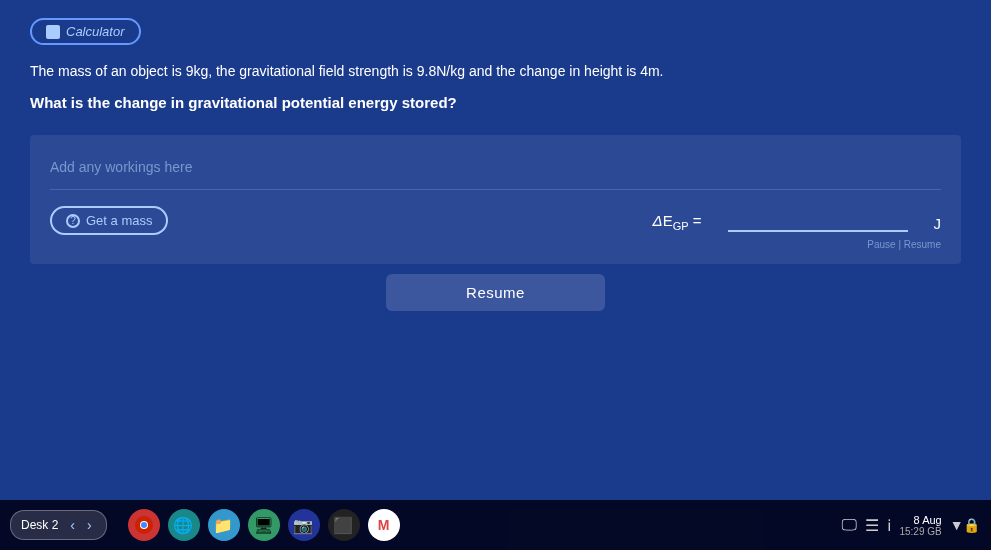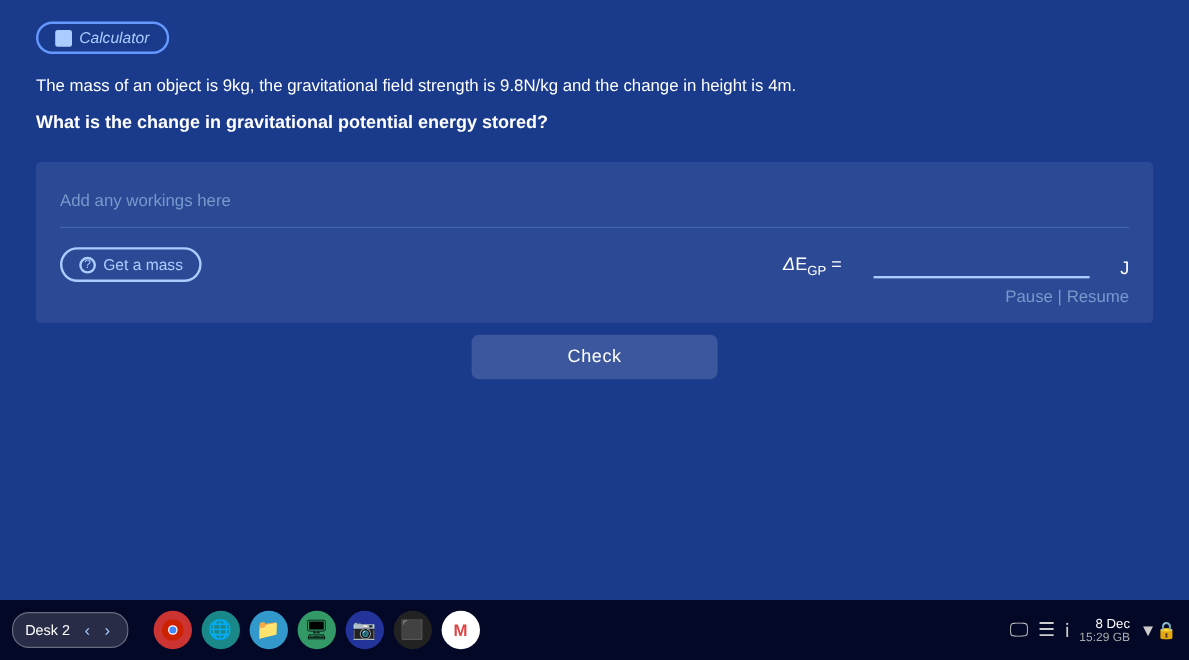--- a/index.html
+++ b/index.html
@@ -147,21 +147,21 @@
       font-size: 15px;
     }
 
     .input-hints-row {
       display: flex;
       justify-content: flex-end;
       margin-top: 4px;
     }
     .input-hint-text {
       color: #7799cc;
-      font-size: 14px;
+      font-size: 10px;
     }
 
     
     .check-row {
       display: flex;
       justify-content: center;
       margin-top: 10px;
     }
     .check-btn {
       background: rgba(255,255,255,0.15);
@@ -302,21 +302,21 @@
       </div>
     </div>
     <div class="input-hints-row">
       <span class="input-hint-text">Pause | Resume</span>
     </div>
   </div>
 
   
   <div class="check-row">
     <button class="check-btn">
-      <span>Check</span>
+      <span>Resume</span>
     </button>
   </div>
 
 </div>
 
 <div class="taskbar">
   <button class="desk-btn">
     <span>Desk 2</span>
     <span class="nav-arrows">
       <span class="nav-arrow">‹</span>
@@ -340,21 +340,21 @@
     <div class="tb-icon dark-blue">📷</div>
     <div class="tb-icon black">⬛</div>
     <div class="tb-icon gmail">M</div>
   </div>
 
   <div class="taskbar-right">
     <span class="tb-sys-icon">🖵</span>
     <span class="tb-sys-icon">☰</span>
     <span class="tb-sys-icon">ℹ</span>
     <div class="tb-date">
-      <div class="tb-date-top">8 Dec</div>
+      <div class="tb-date-top">8 Aug</div>
       <div class="tb-date-bottom">
         <span>15:29</span>
         <span>GB</span>
       </div>
     </div>
     <span class="tb-signal">▼🔒</span>
   </div>
 </div>
 
 </body></html>

